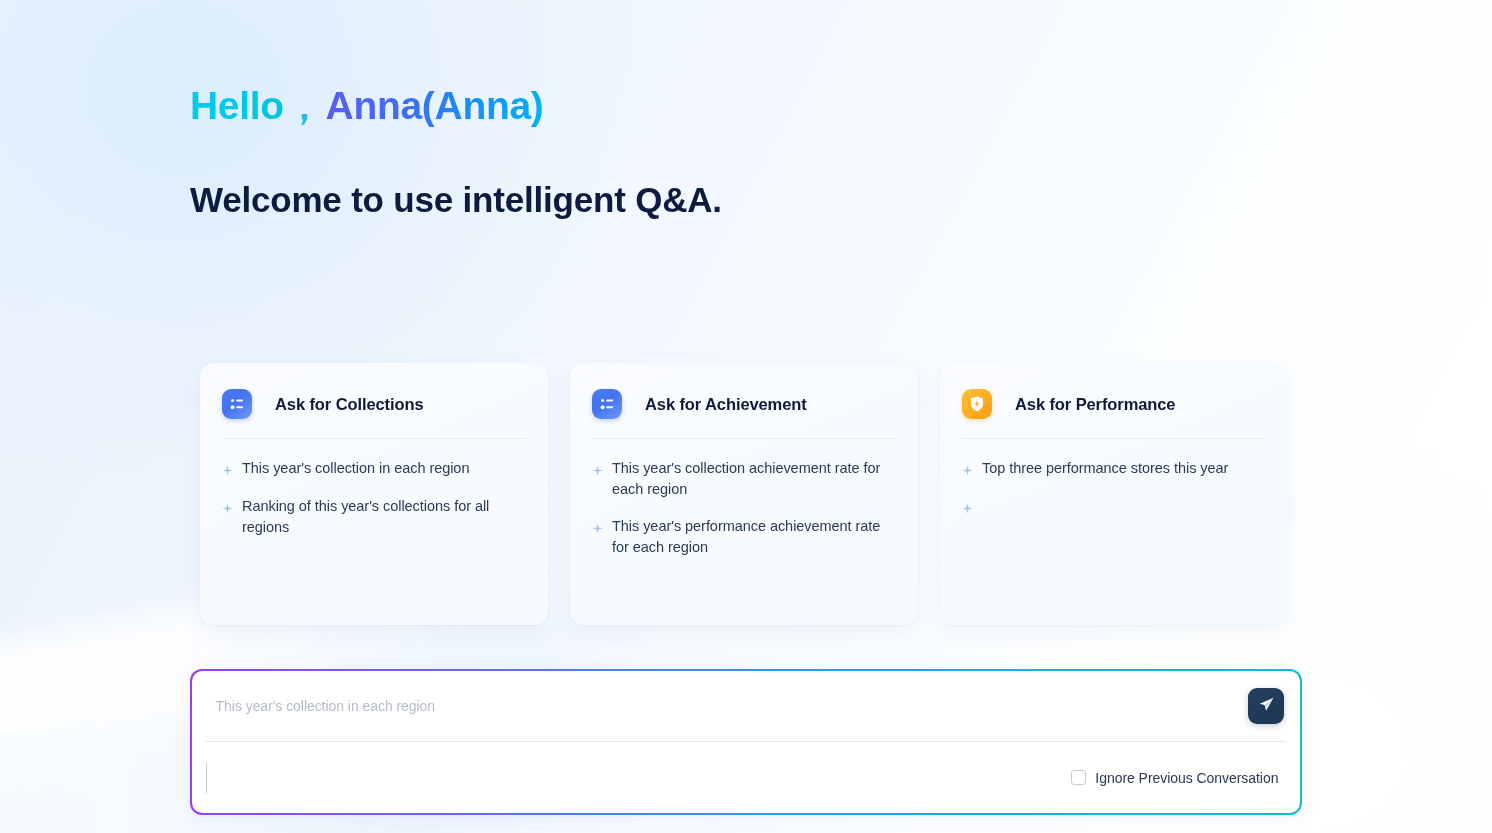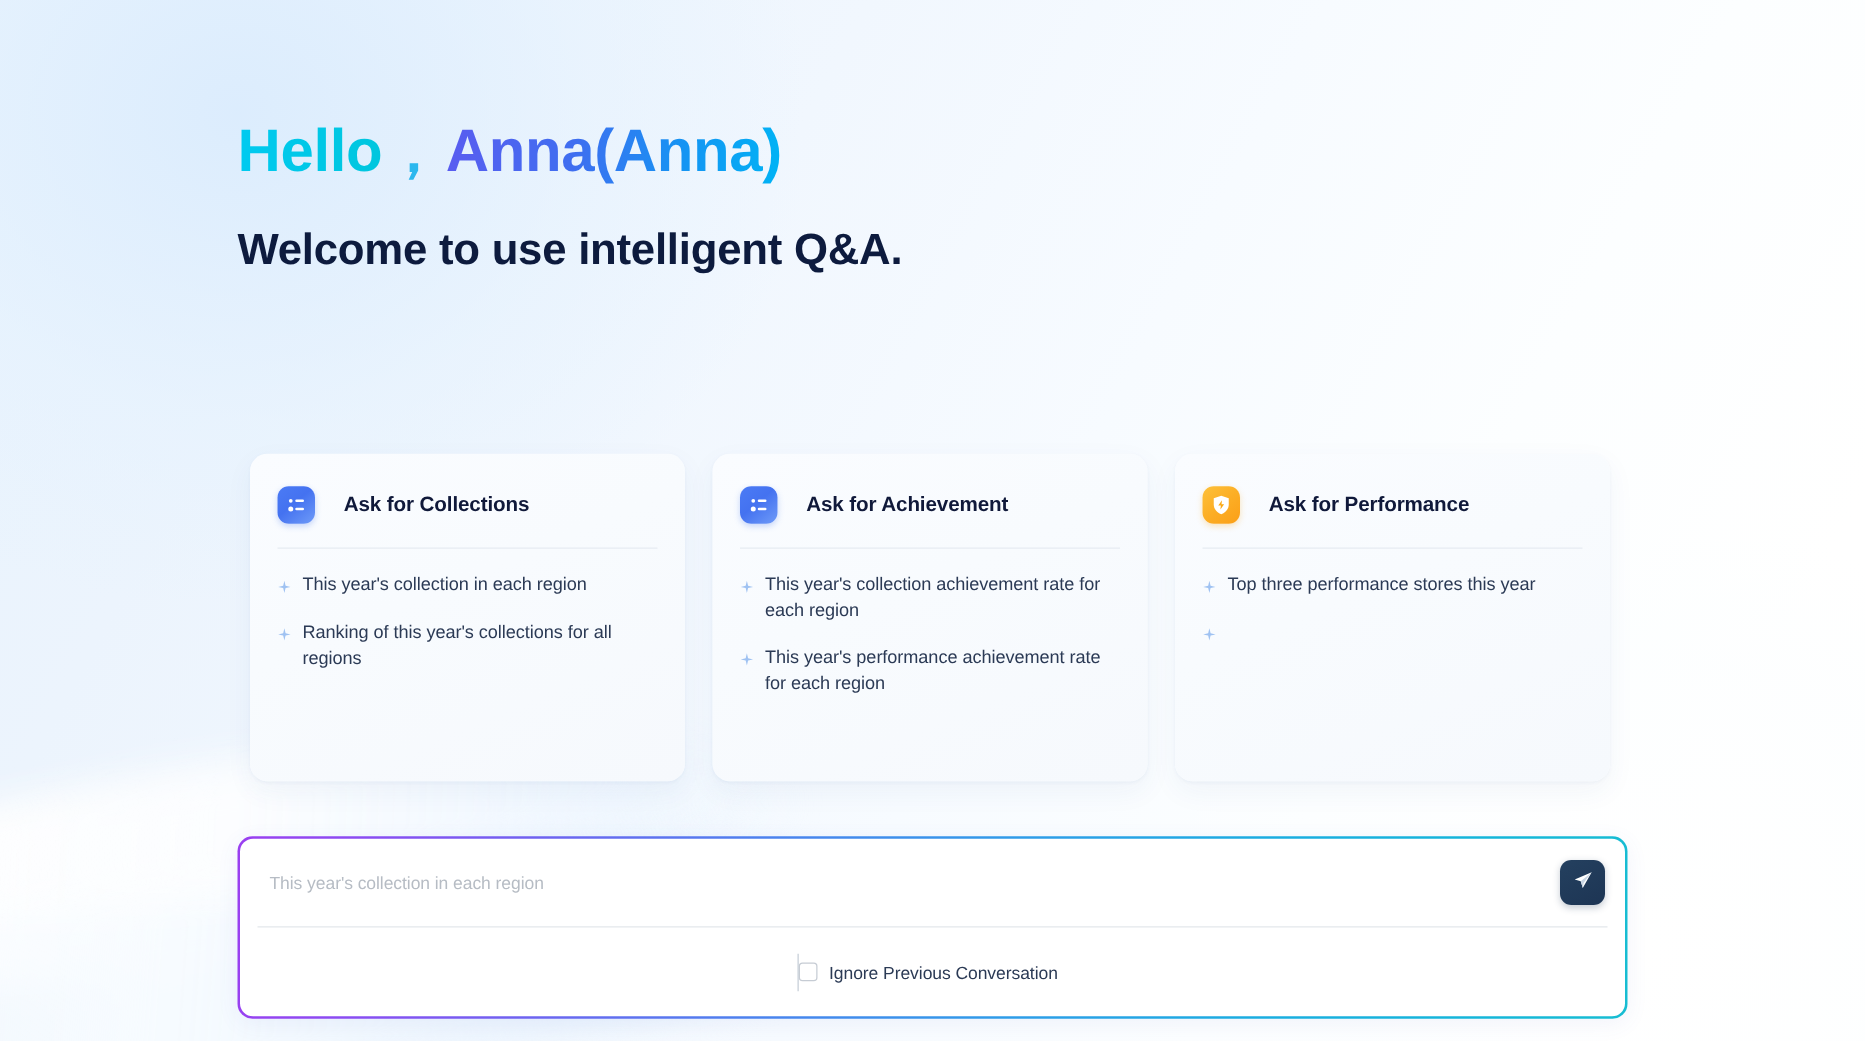--- a/index.html
+++ b/index.html
@@ -87,22 +87,22 @@
     z-index: 2;
     width: 1492px;
     height: 833px;
     padding: 0;
   }
 
   
   .greeting {
     position: absolute;
     left: 190px;
-    top: 97px;
-    font-size: 48px;
+    top: 86px;
+    font-size: 39px;
     font-weight: 700;
     letter-spacing: -0.3px;
     white-space: nowrap;
     line-height: 1.05;
   }
   .greeting .hello {
     color: #00c8ea;
     background: linear-gradient(90deg, #00caf0 0%, #00c6de 100%);
     -webkit-background-clip: text;
     background-clip: text;
@@ -262,21 +262,21 @@
   }
   .composer-rule {
     height: 1px;
     margin: 0 14px;
     background: #e3e7ec;
   }
   .composer-bottom {
     height: 72px;
     display: flex;
     align-items: center;
-    justify-content: center;
+    justify-content: space-between;
     padding: 0 22px 0 14px;
     position: relative;
   }
   .caret {
     width: 1.5px;
     height: 30px;
     background: #c6ced8;
     margin-left: 0px;
   }
   .ignore-row {

